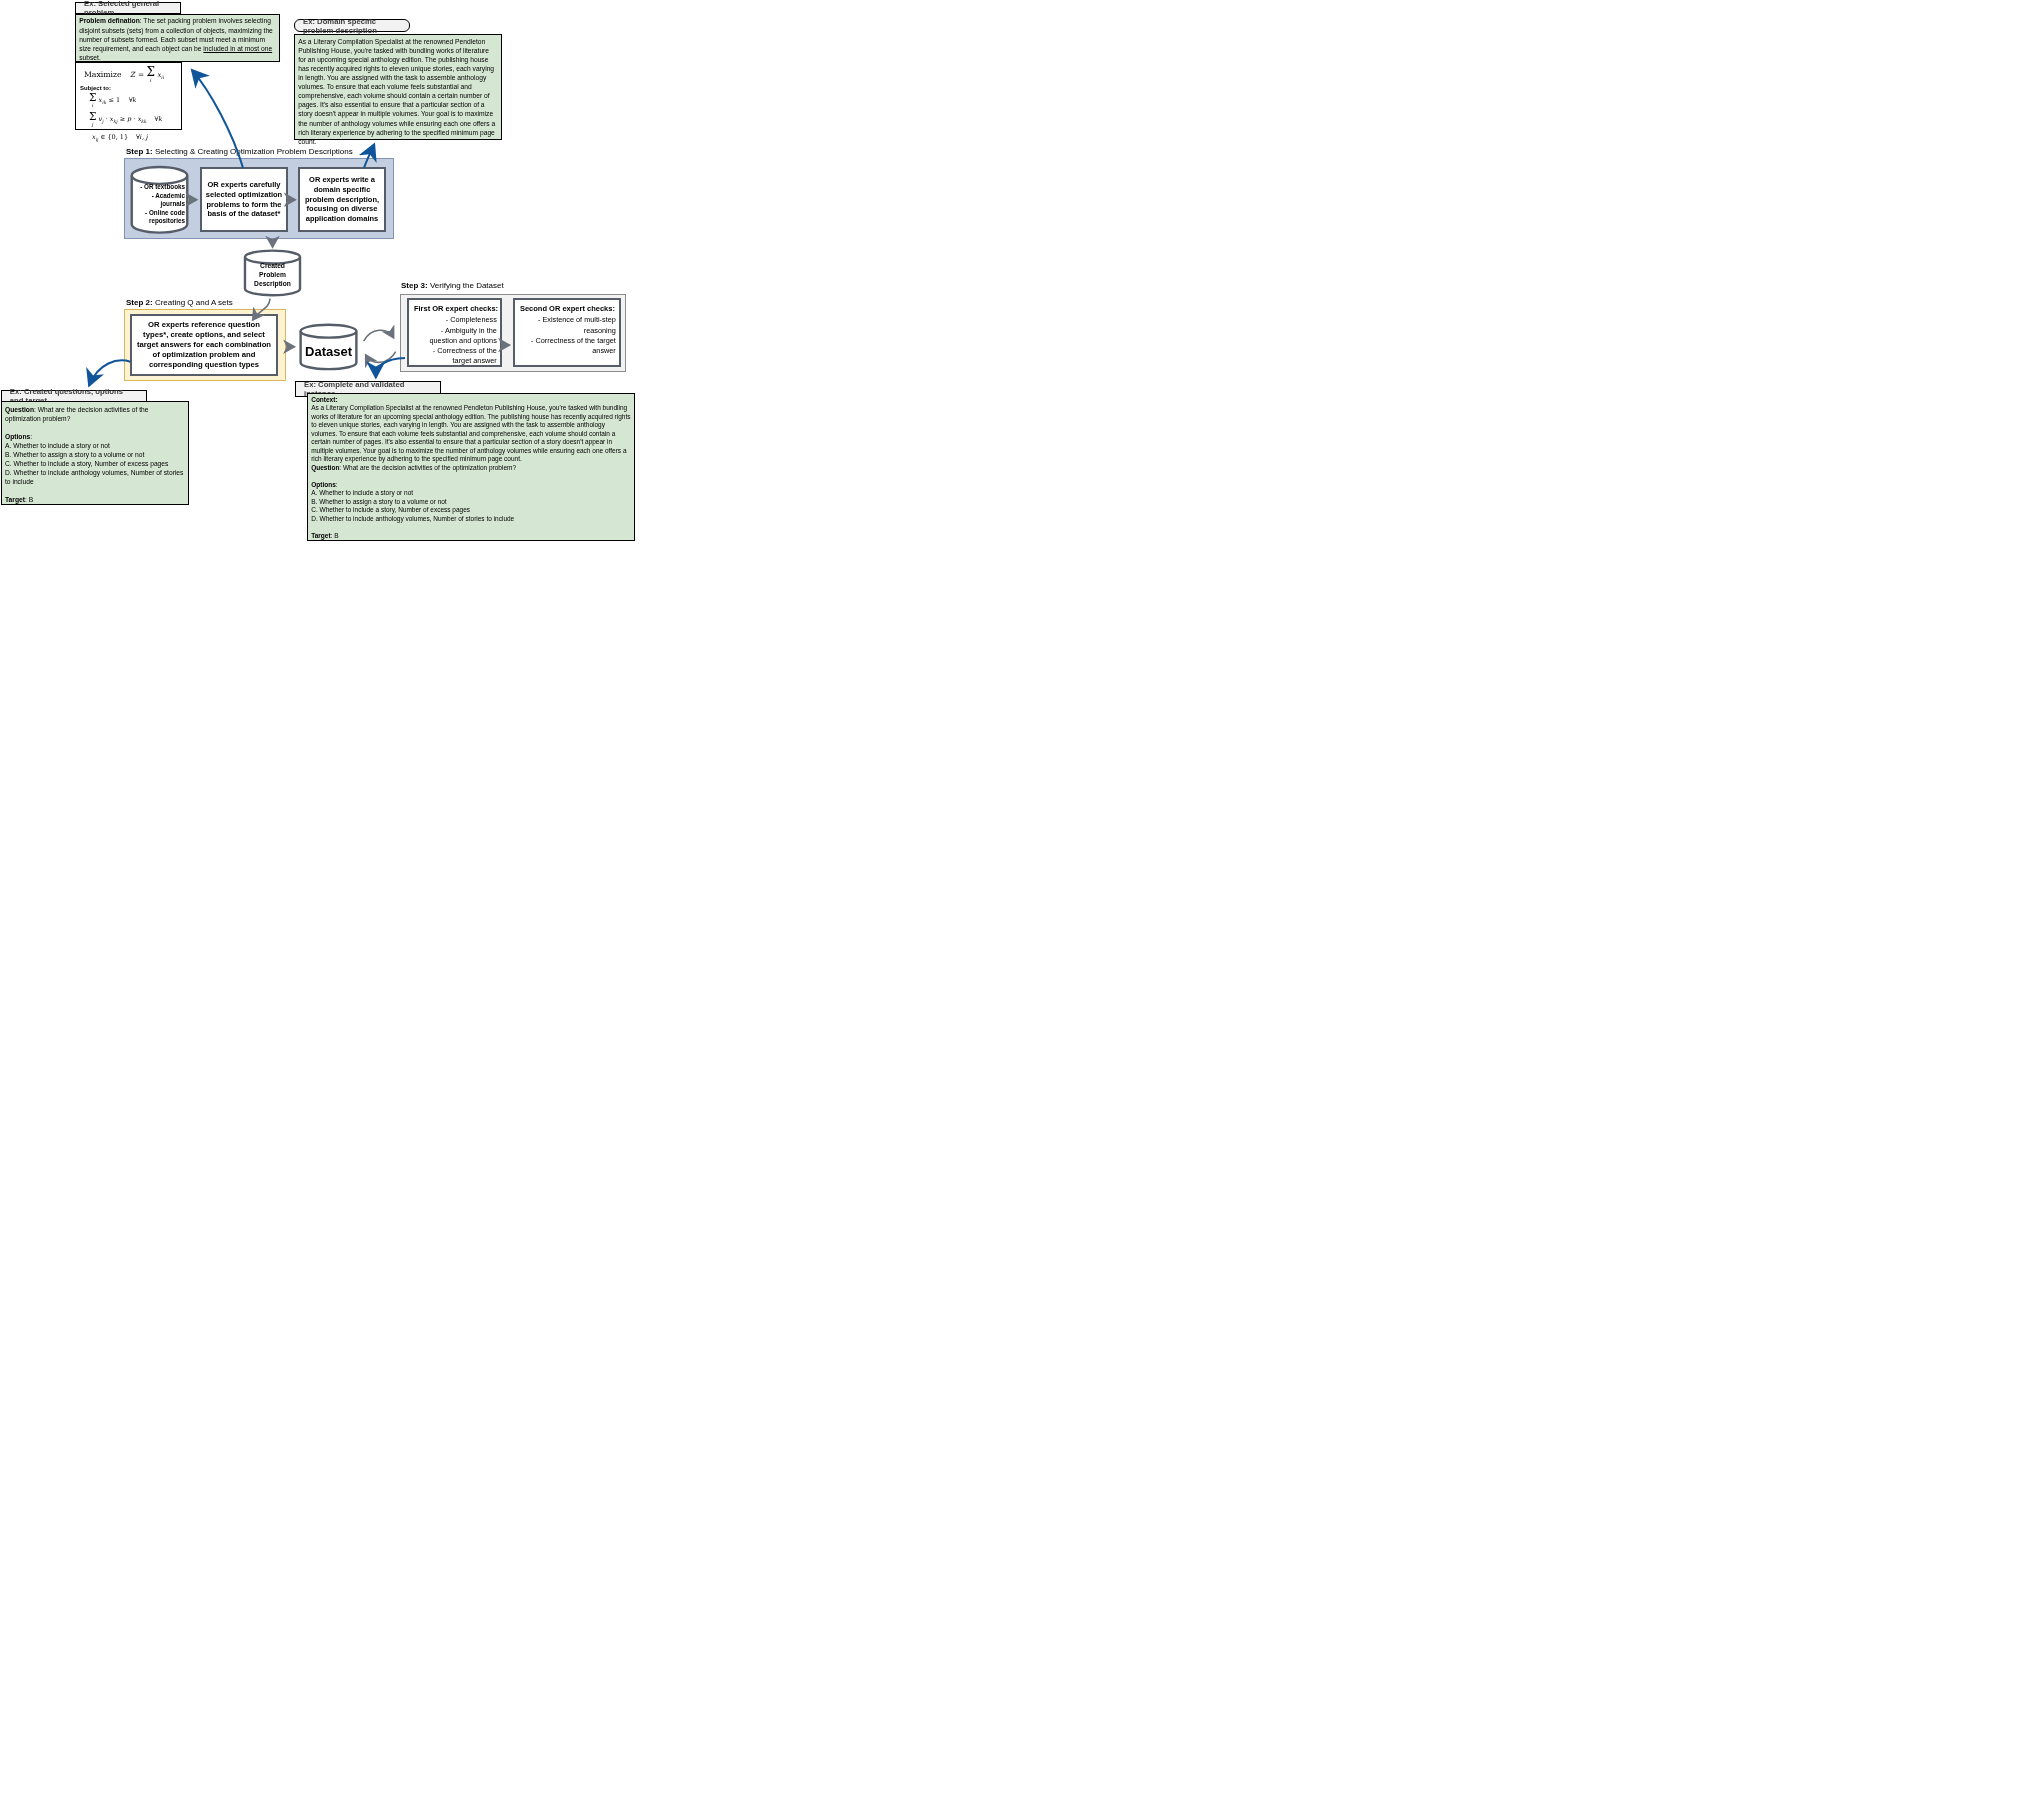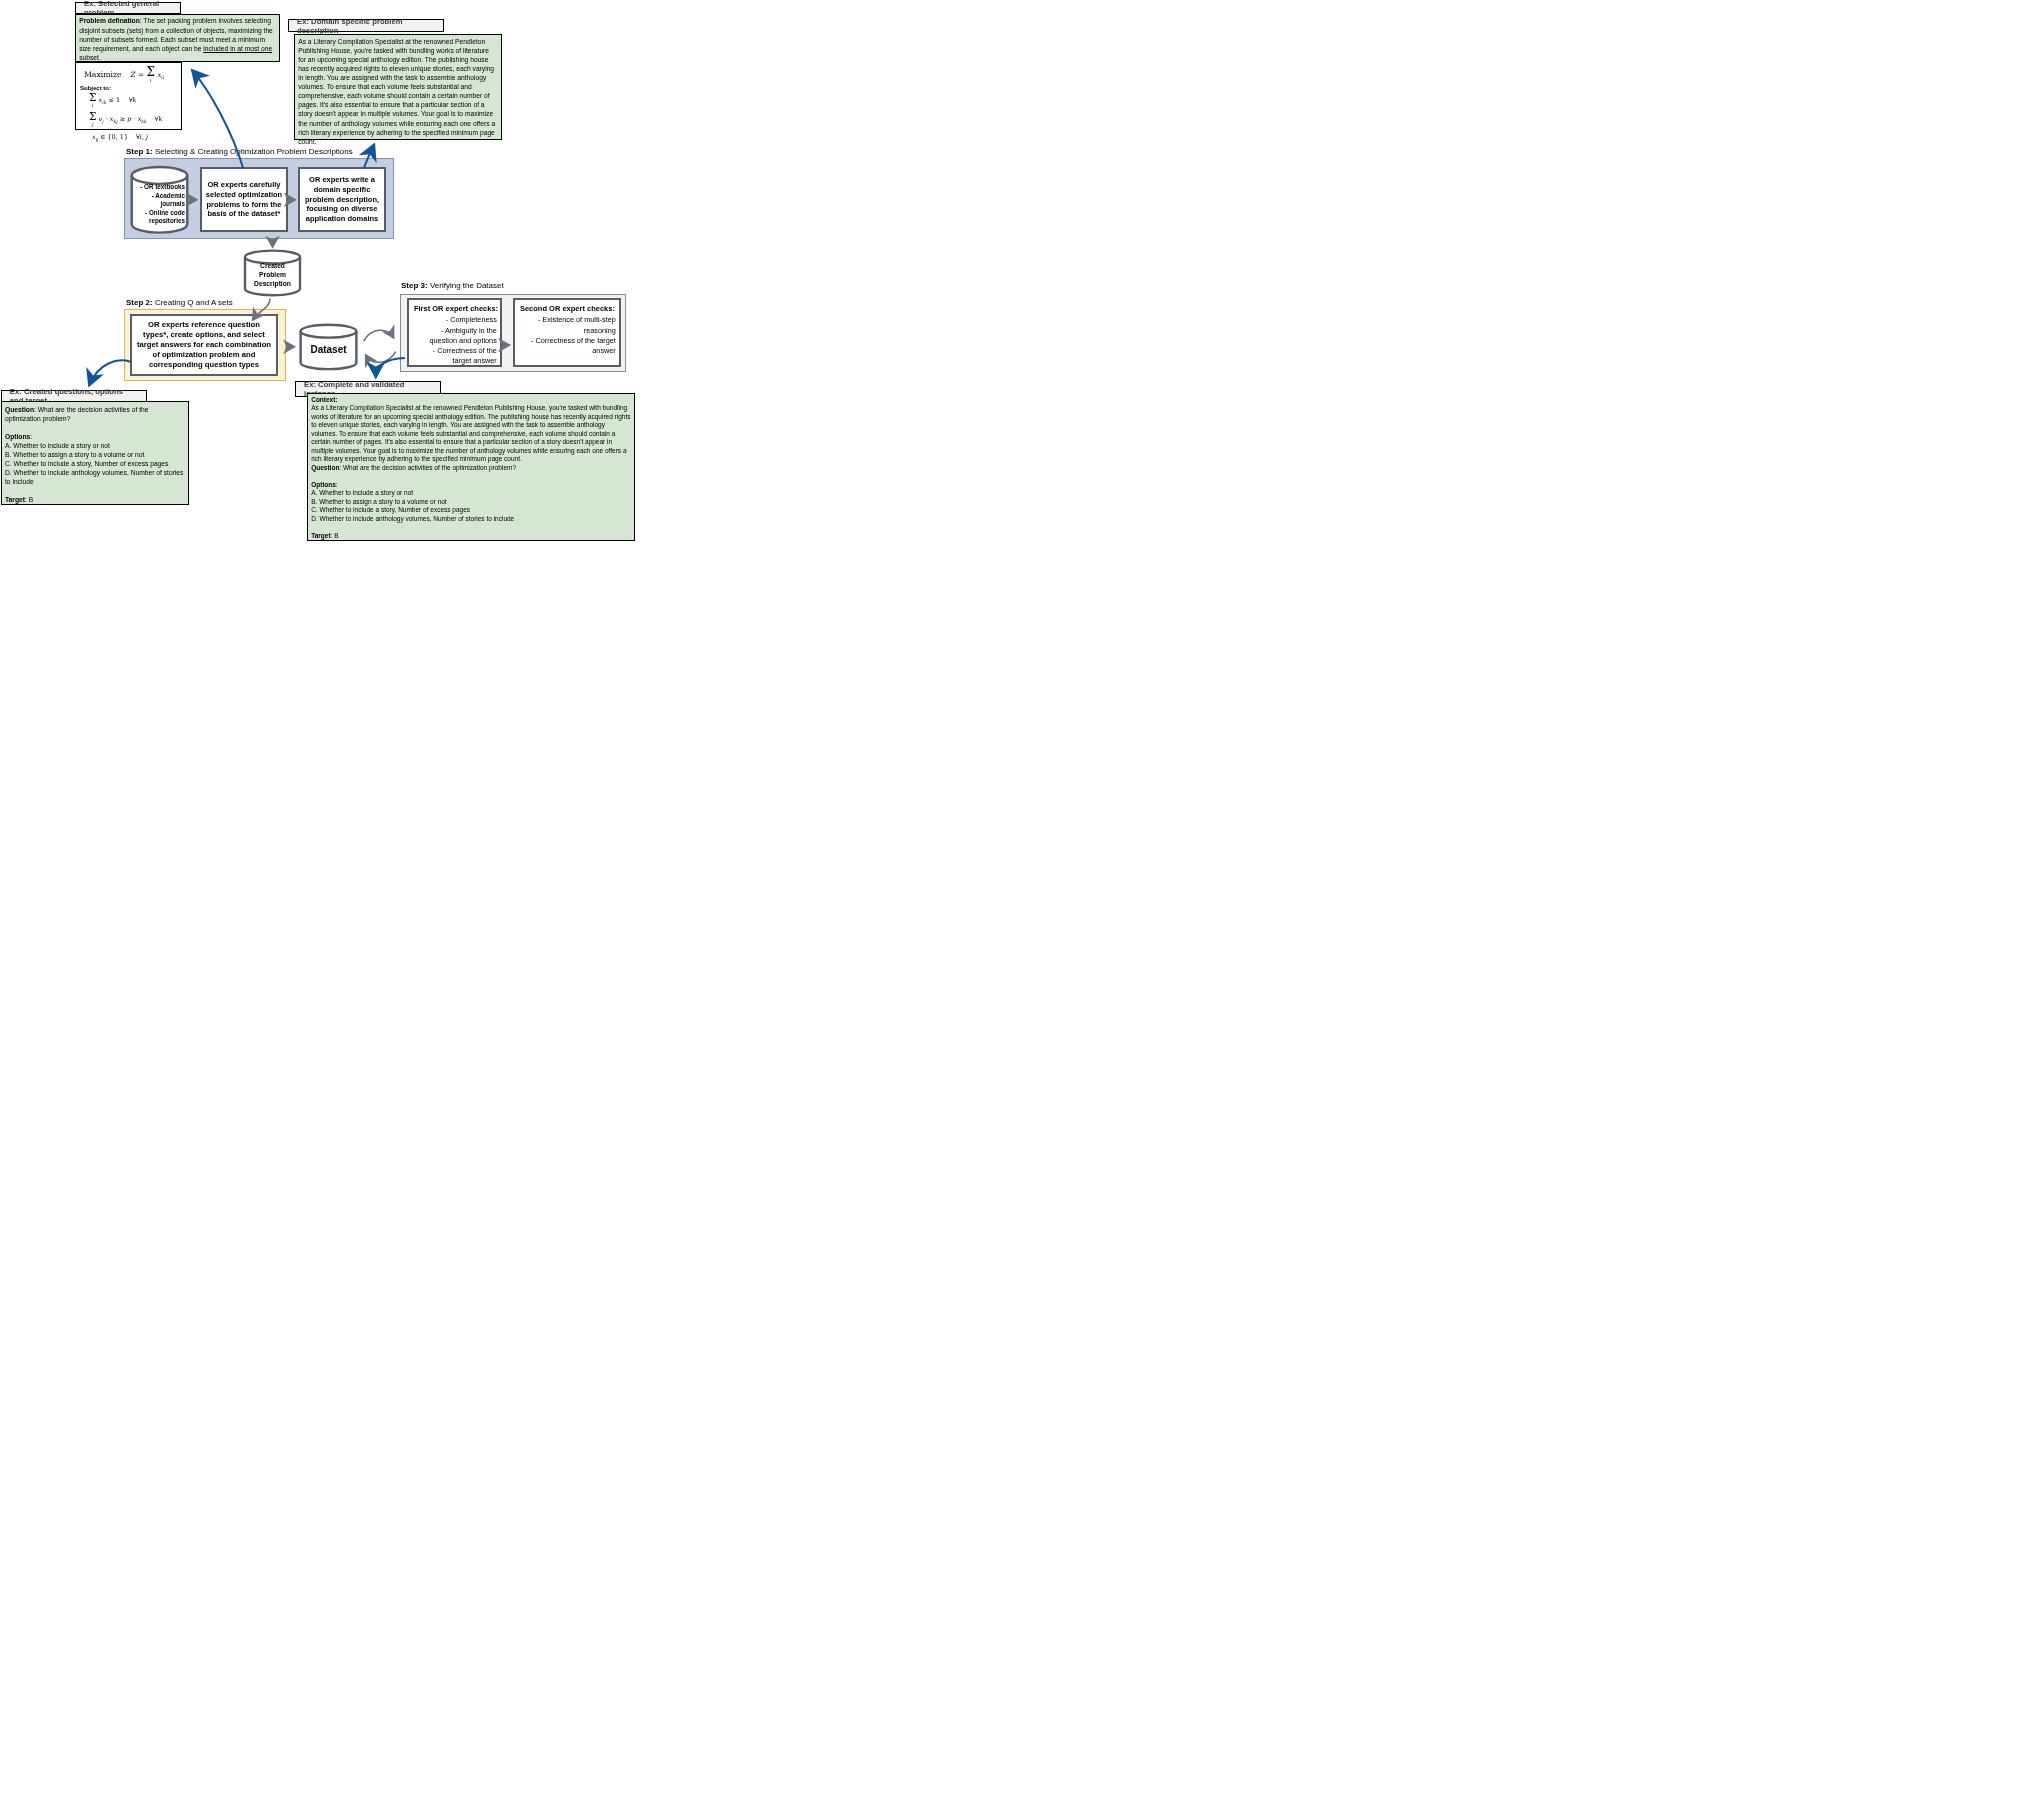--- a/index.html
+++ b/index.html
@@ -87,21 +87,21 @@
       <span class="mvar"><span>x</span><sub class="msub">kk</sub></span>
       <span class="mvar" style="margin-left:5.7px;">∀k</span>
     </div>
     <div class="mline" style="margin:6.5px 0 0 16px;font-size:6.5px;">
       <span class="mvar"><span>x</span><sub class="msub">ij</sub></span>
       <span>∈ {0, 1}</span>
       <span class="mvar" style="margin-left:5.7px;">∀i, j</span>
     </div>
   </div>
 
-  <div class="abs titlebox" style="left:288px;top:19.4px;width:156px;height:13px;">
+  <div class="abs titlebox" style="left:294px;top:19.4px;width:116px;height:13px;border-radius:6px;">
     <span>Ex: Domain specific problem description</span>
   </div>
   <div class="abs greenbox" style="left:294px;top:34px;width:208px;height:106px;">
     <span>As a Literary Compilation Specialist at the renowned Pendleton Publishing House, you're tasked with bundling works of literature for an upcoming special anthology edition. The publishing house has recently acquired rights to eleven unique stories, each varying in length.  You are assigned with the task to assemble anthology volumes. To ensure that each volume feels substantial and comprehensive, each volume should contain a certain number of pages. It's also essential to ensure that a particular section of a story doesn't appear in multiple volumes. Your goal is to maximize the number of anthology volumes while ensuring each one offers a rich literary experience by adhering to the specified minimum page count.</span>
   </div>
 
   <div class="abs steplabel" style="left:126px;top:147px;">
     <b>Step 1:</b><span> Selecting &amp; Creating Optimization Problem Descriptions</span>
   </div>
   <div class="abs container1" style="left:124px;top:158px;width:270px;height:81px;"></div>
@@ -134,21 +134,21 @@
   </div>
   <div class="abs container2" style="left:124px;top:309px;width:162px;height:72px;"></div>
   <div class="abs innerbox" style="left:130px;top:314px;width:148px;height:62px;font-size:7.7px;">
     <span>OR experts reference question types*, create options, and select target answers for each combination of optimization problem and corresponding question types</span>
   </div>
 
   <svg class="abs" style="left:299px;top:323px;" width="59" height="49" viewBox="0 0 146 121">
     <path d="M4,20 L4,98 A69,16 0 0 0 142,98 L142,20" fill="#fff" stroke="#565d68" stroke-width="6"></path>
     <ellipse cx="73" cy="20" rx="69" ry="16" fill="#fff" stroke="#565d68" stroke-width="6"></ellipse>
   </svg>
-  <div class="cyl-label" style="left:303px;top:344px;width:51px;font-size:10px;">Dataset</div>
+  <div class="cyl-label" style="left:303px;top:344px;width:51px;font-size:13px;">Dataset</div>
 
   <div class="abs steplabel" style="left:401px;top:281px;">
     <b>Step 3:</b><span> Verifying the Dataset</span>
   </div>
   <div class="abs container3" style="left:400px;top:294px;width:226px;height:78px;"></div>
   <div class="abs checkbox" style="left:407px;top:298px;width:95px;height:69px;">
     <div class="h">First OR expert checks:</div>
     <div class="bullet">- Completeness</div>
     <div class="bullet">- Ambiguity in the question and options</div>
     <div class="bullet">- Correctness of the target answer</div>

